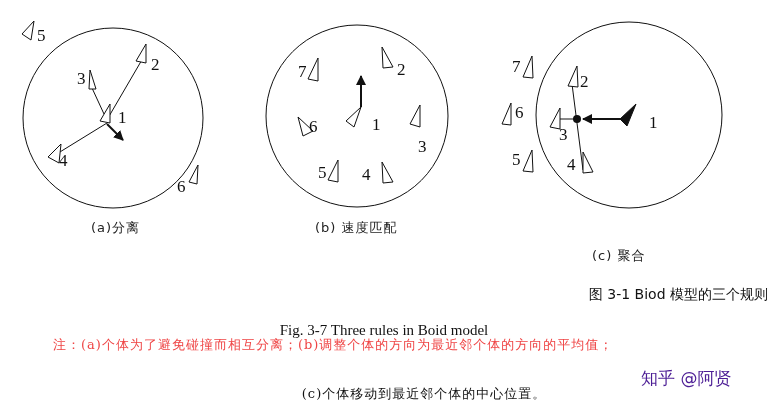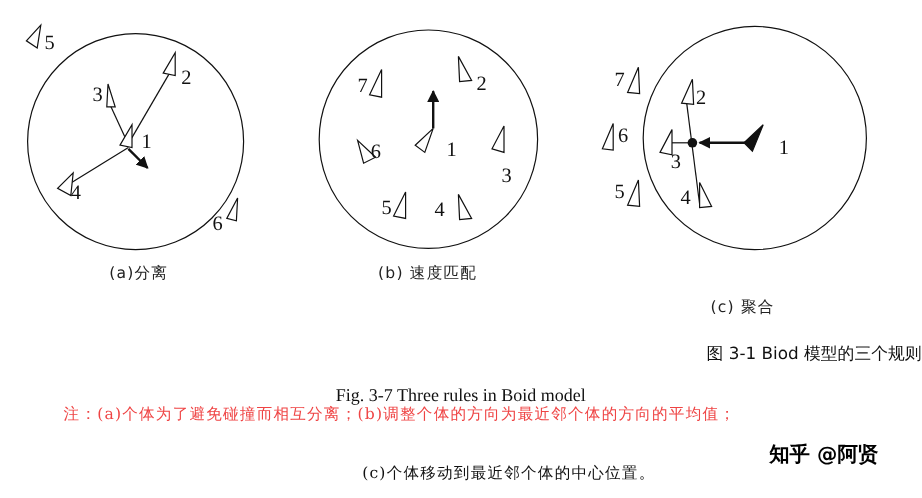--- a/index.html
+++ b/index.html
@@ -4,21 +4,21 @@
 <style>
   html, body { margin: 0; padding: 0; background: #ffffff; }
   body { width: 768px; height: 415px; position: relative; overflow: hidden; font-family: "DejaVu Serif", serif; color: #111; }
   svg.diagram { position: absolute; left: 0; top: 0; }
   .num { font-family: "Liberation Serif", serif; font-size: 17px; fill: #111; }
   .panel-label { position: absolute; top: 219px; font-family: "DejaVu Sans", sans-serif; font-size: 13px; color: #222; letter-spacing: 1px; white-space: nowrap; }
   .caption-cn { position: absolute; top: 286px; left: 0; width: 768px; text-align: right; font-family: "DejaVu Sans", sans-serif; font-size: 14px; color: #111; }
   .caption-en { position: absolute; top: 322px; left: 0; width: 768px; text-align: center; font-family: "Liberation Serif", serif; font-size: 15px; color: #111; }
   .note1 { position: absolute; top: 336px; left: 53px; font-family: "DejaVu Serif", serif; font-size: 13px; color: #ef4444; white-space: nowrap; letter-spacing: 1px; }
   .note2 { position: absolute; top: 385px; left: 0; width: 768px; text-align: center; font-family: "DejaVu Serif", serif; font-size: 13px; color: #111; letter-spacing: 1px; padding-left: 40px; }
-  .watermark { position: absolute; top: 367px; left: 641px; font-family: "DejaVu Sans", sans-serif; font-size: 17px; color: #000000; white-space: nowrap; font-weight: bold; }
+  .watermark { position: absolute; top: 367px; left: 641px; font-family: "DejaVu Sans", sans-serif; font-size: 17px; color: #4c1d95; white-space: nowrap; }
 </style>
 </head>
 <body>
 
 <svg class="diagram" width="768" height="415" viewBox="0 0 768 415" xmlns="http://www.w3.org/2000/svg">
   <defs>
     <marker id="arrowHead" viewBox="0 0 10 10" refX="9" refY="5" markerWidth="5" markerHeight="5" orient="auto">
       <path d="M0,0 L10,5 L0,10 z" fill="#111"></path>
     </marker>
   </defs>

